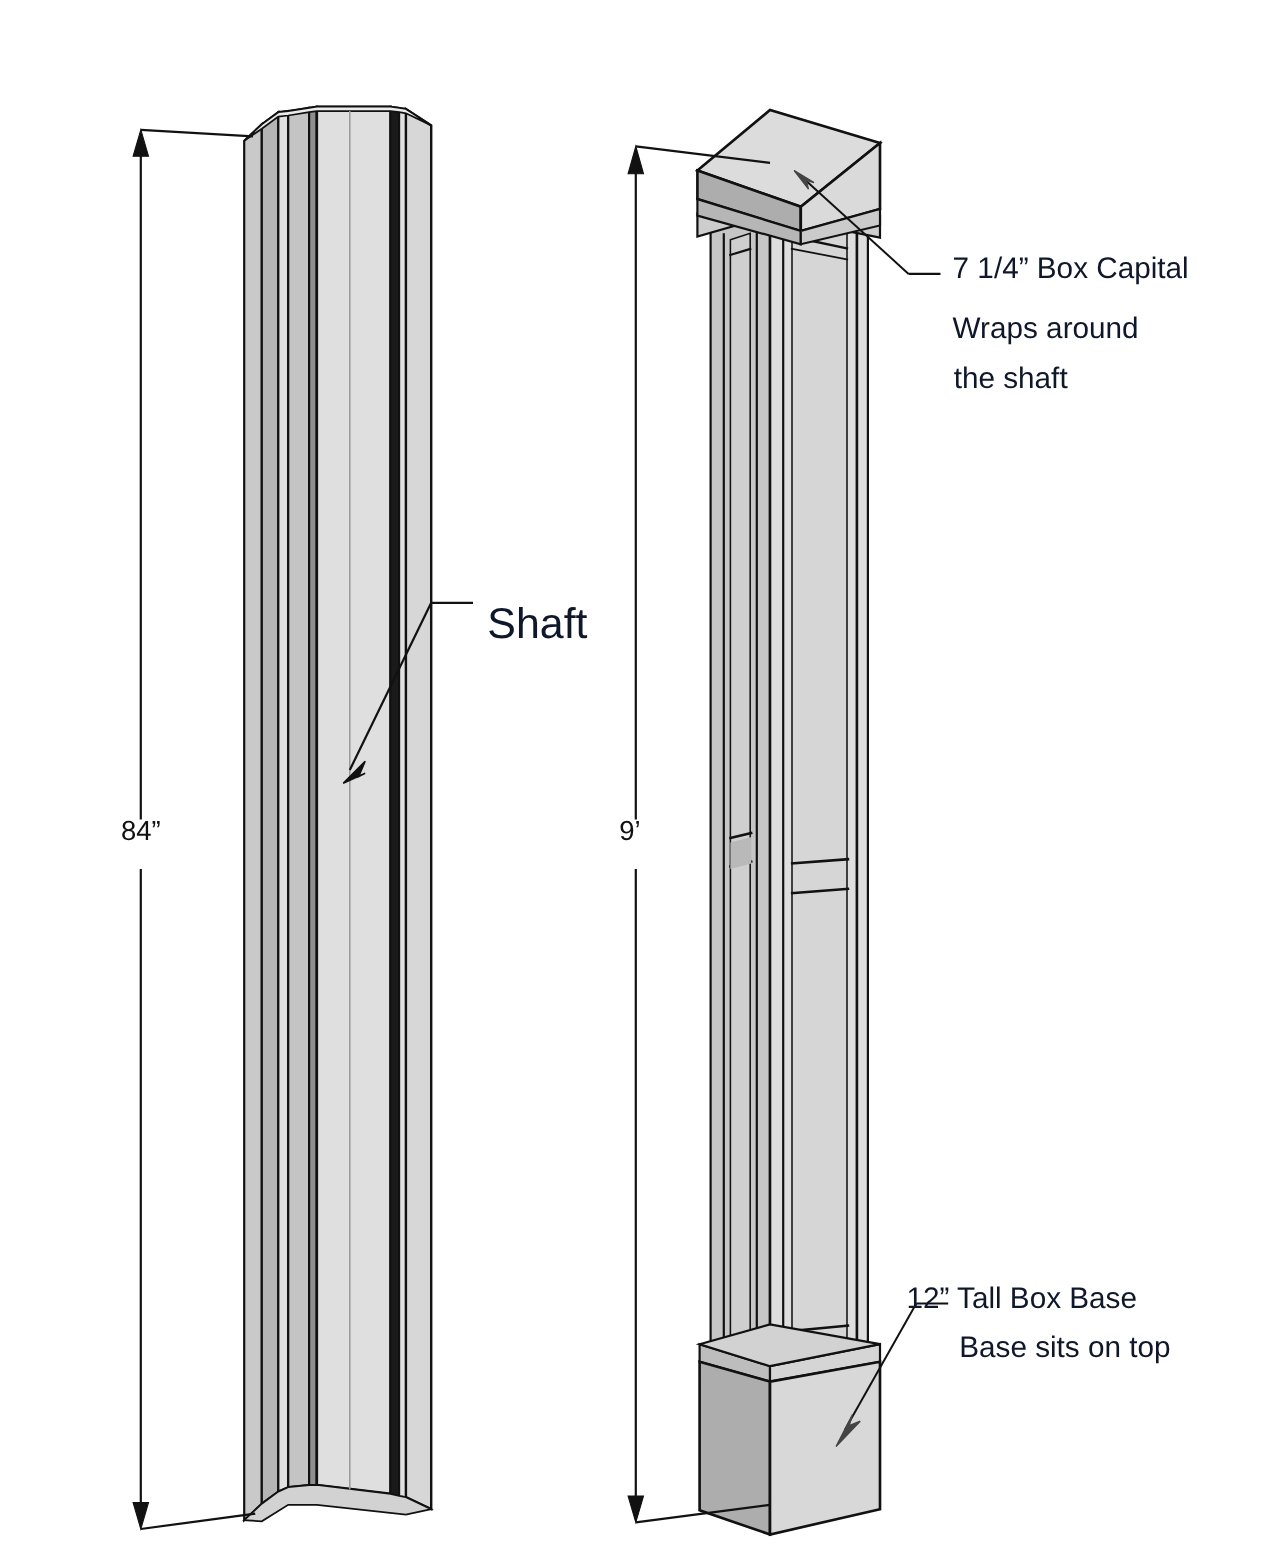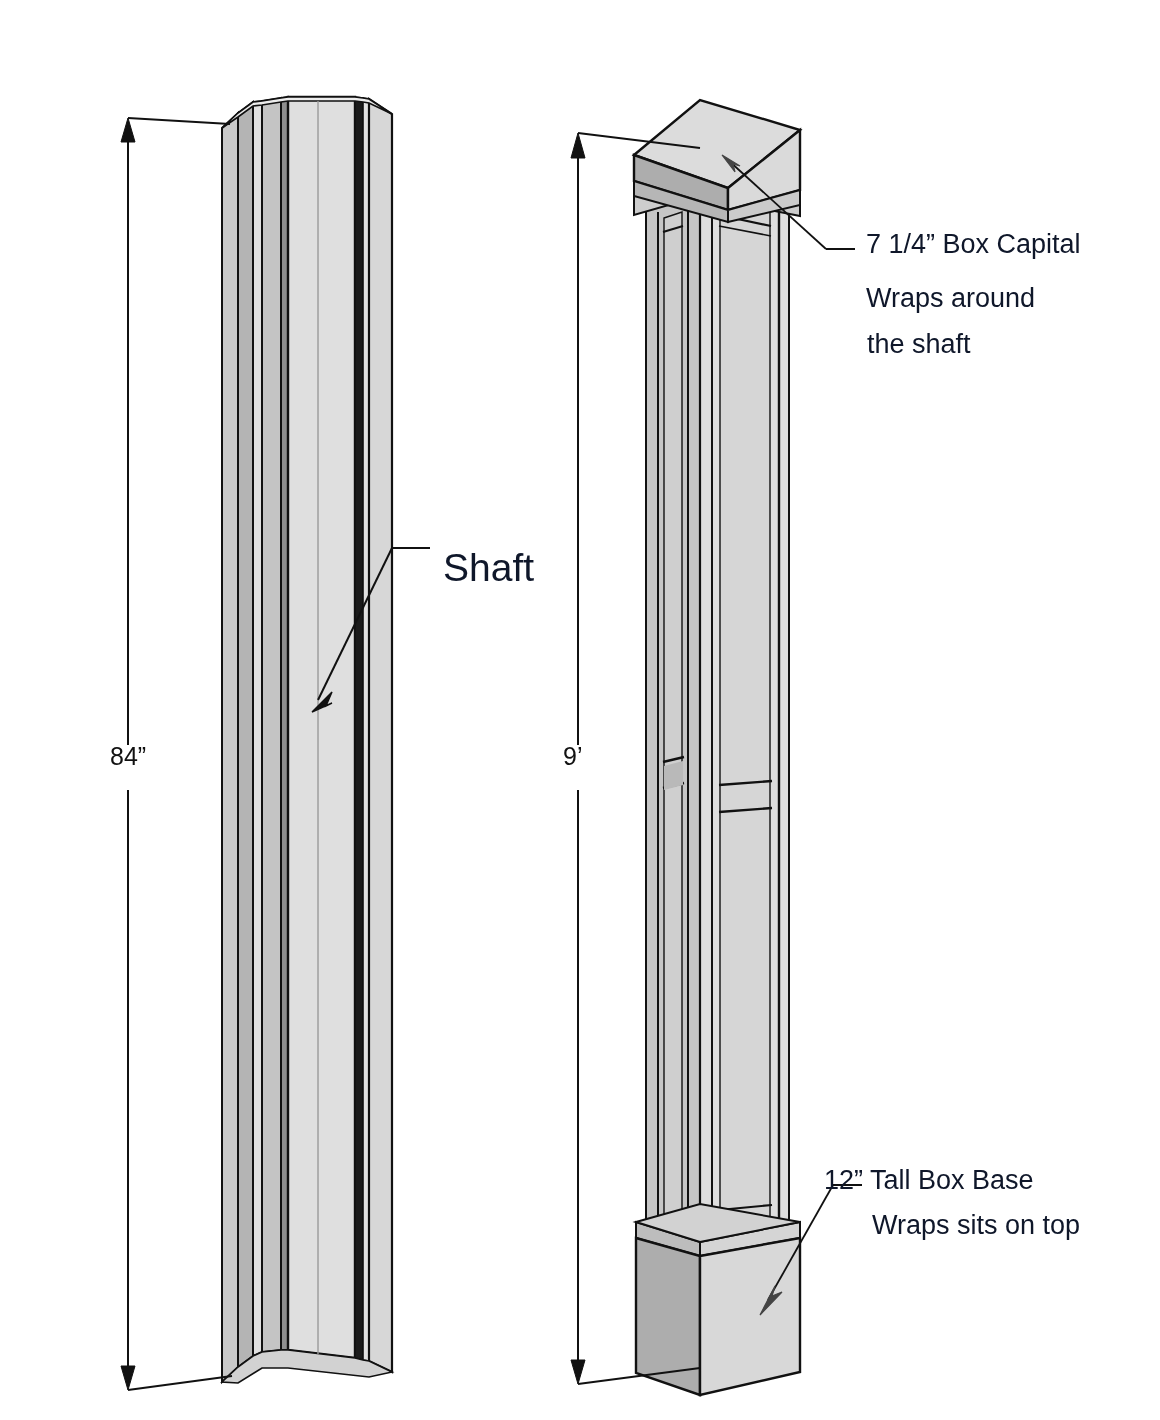--- a/index.html
+++ b/index.html
@@ -230,15 +230,15 @@
 
   <div class="dimlabel" style="left:563px; top:742px;">9’</div>
 
   <div class="anno" style="left:443px; top:533px; font-size:39px;margin-top:15px;">Shaft</div>
 
   <div class="anno" style="left:866px; top:231px;">7 1/4” Box Capital</div>
   <div class="anno" style="left:866px; top:285px;">Wraps around</div>
   <div class="anno" style="left:834px; top:331px;margin-left:33px;">the shaft</div>
 
   <div class="anno" style="left:824px; top:1167px;">12” Tall Box Base</div>
-  <div class="anno" style="left:872px; top:1212px;">Wraps sits on top</div>
+  <div class="anno" style="left:872px; top:1212px;">Base sits on top</div>
 
 </div>
 
 </body></html>

